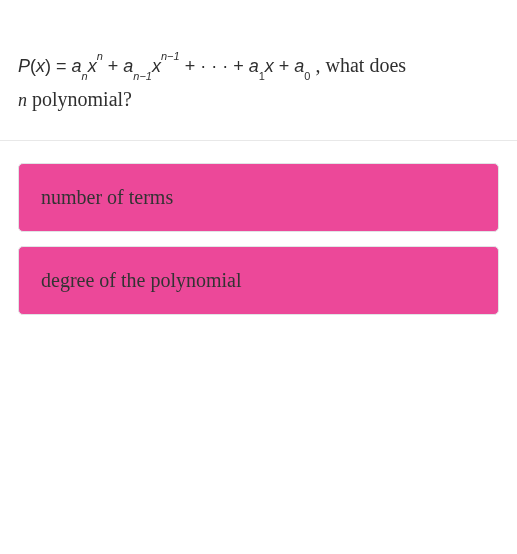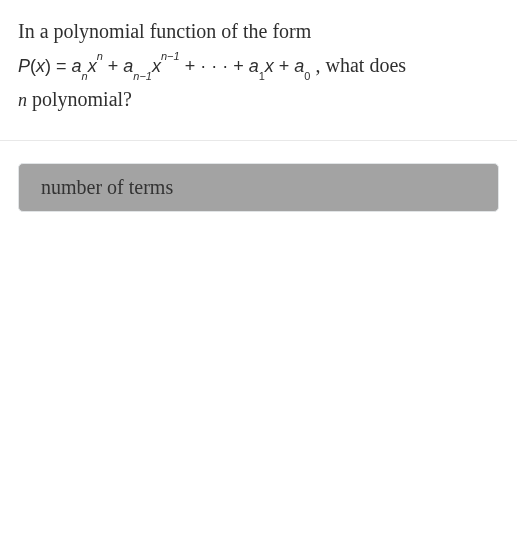--- a/index.html
+++ b/index.html
@@ -31,40 +31,43 @@
   .choose-title {
     font-family: -apple-system, 'Segoe UI', Arial, sans-serif;
     font-weight: 600;
     font-size: 18px;
     color: #6a9bc3;
     margin-bottom: 18px;
   }
   .option {
     border: 1px solid #e1e4e6;
     border-radius: 5px;
-    padding: 12px 22px;
+    padding: 22px 22px;
     margin-bottom: 14px;
     font-size: 20px;
     color: #333;
-    background: #a3a3a3;
+    background: #ec4899;
     cursor: pointer;
   }
   .nvar { font-style: italic; font-family: 'Times New Roman', serif; font-size: 18px; }
 </style>
 </head>
 <body>
 
 <div class="question-block">
   <div class="question-text">
-    <span>In a polynomial function of the form</span><br>
+    <br>
     <span class="formula">
       <span>P</span><span class="up">(</span><span>x</span><span class="up">)</span><span class="up"> = </span><span>a</span><sub>n</sub><span>x</span><sup>n</sup><span class="up"> + </span><span>a</span><sub>n−1</sub><span>x</span><sup>n−1</sup><span class="up"> + </span><span class="up">· · ·</span><span class="up"> + </span><span>a</span><sub class="up">1</sub><span>x</span><span class="up"> + </span><span>a</span><sub class="up">0</sub>
     </span><span> , what does</span><br>
     <span class="nvar">n</span><span>  polynomial?</span>
   </div>
 </div>
 
 <div class="answers-block">
 
   <div class="option">
     <span>number of terms</span>
   </div>
+  <div class="option">
+    <span>degree of the polynomial</span>
+  </div>
 </div>
 
 </body></html>

